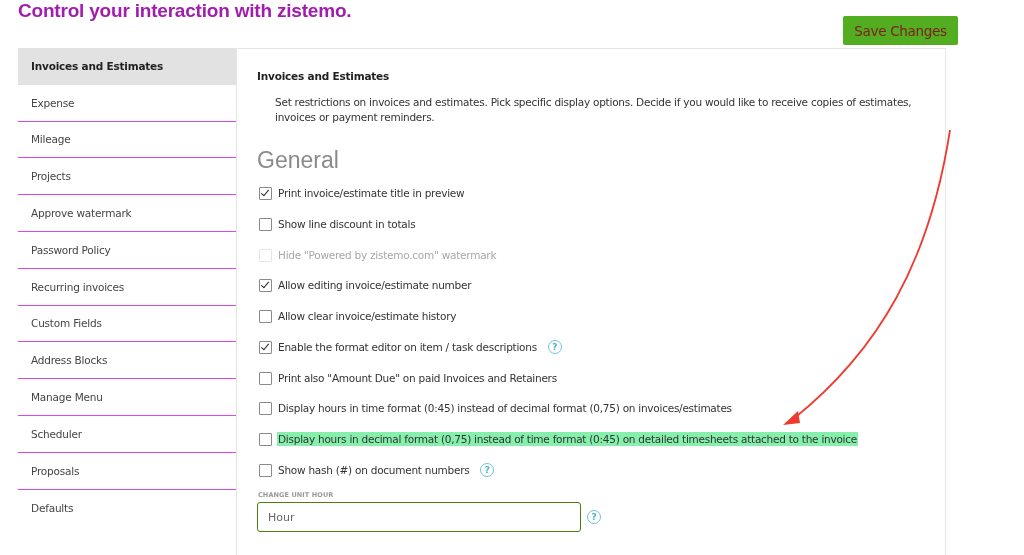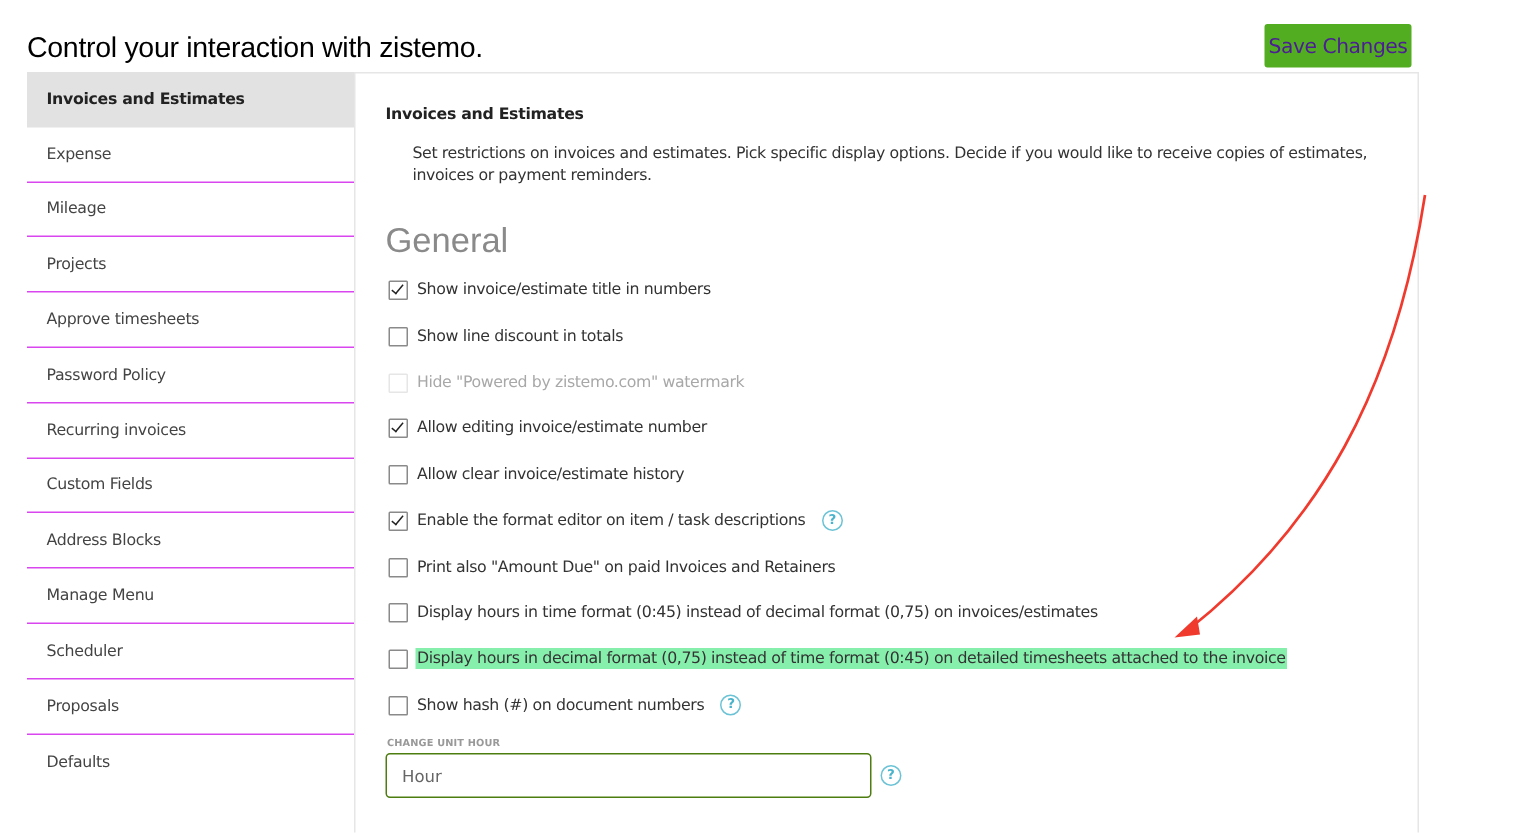--- a/index.html
+++ b/index.html
@@ -3,27 +3,27 @@
 <meta charset="utf-8">
 <style>
   html, body { margin: 0; padding: 0; }
   body {
     width: 1024px; height: 555px; overflow: hidden; position: relative;
     background: #ffffff;
     font-family: "DejaVu Sans", "Liberation Sans", sans-serif;
     color: #333333;
   }
   .page-title {
-    position: absolute; left: 18px; top: 22px;
-    font-size: 19px; font-weight: 400; color: #000000; letter-spacing: -0.2px;
+    position: absolute; left: 18px; top: 0;
+    font-size: 19px; font-weight: 700; color: #a21caf; letter-spacing: -0.2px;
     font-family: "Liberation Sans", "DejaVu Sans", sans-serif;
   }
   .save-btn {
-    position: absolute; left: 843px; top: 16px; width: 98px; height: 29px;
-    background: #52ad21; color: #4c1d95; border: none; border-radius: 2px;
+    position: absolute; left: 843px; top: 16px; width: 115px; height: 29px;
+    background: #52ad21; color: #7f1d1d; border: none; border-radius: 2px;
     font-size: 13.5px; font-family: "DejaVu Sans", sans-serif;
     display: flex; align-items: center; justify-content: center; cursor: pointer;
     padding: 0; letter-spacing: -0.3px;
   }
   .sidebar {
     position: absolute; left: 18px; top: 48px; width: 218px;
   }
   .side-item {
     height: 36px; border-bottom: 1px solid #d946ef;
     display: flex; align-items: center; padding-left: 13px;
@@ -94,39 +94,39 @@
 <body>
 
 <div class="page-title">Control your interaction with zistemo.</div>
 <button class="save-btn">Save Changes</button>
 
 <nav class="sidebar">
   <div class="side-item active">Invoices and Estimates</div>
   <div class="side-item">Expense</div>
   <div class="side-item">Mileage</div>
   <div class="side-item">Projects</div>
-  <div class="side-item">Approve timesheets</div>
+  <div class="side-item">Approve watermark</div>
   <div class="side-item">Password Policy</div>
   <div class="side-item">Recurring invoices</div>
   <div class="side-item">Custom Fields</div>
   <div class="side-item">Address Blocks</div>
   <div class="side-item">Manage Menu</div>
   <div class="side-item">Scheduler</div>
   <div class="side-item">Proposals</div>
   <div class="side-item last">Defaults</div>
 </nav>
 
 <main class="main-panel">
   <div class="section-title">Invoices and Estimates</div>
   <div class="section-desc">Set restrictions on invoices and estimates. Pick specific display options. Decide if you would like to receive copies of estimates, invoices or payment reminders.</div>
   <div class="general-heading">General</div>
 
   <label class="opt" style="top:135px">
     <span class="cb checked"></span>
-    <span class="opt-label">Show invoice/estimate title in numbers</span>
+    <span class="opt-label">Print invoice/estimate title in preview</span>
   </label>
   <label class="opt" style="top:166px">
     <span class="cb"></span>
     <span class="opt-label">Show line discount in totals</span>
   </label>
   <label class="opt" style="top:197px">
     <span class="cb disabled"></span>
     <span class="opt-label disabled">Hide "Powered by zistemo.com" watermark</span>
   </label>
   <label class="opt" style="top:227px">

